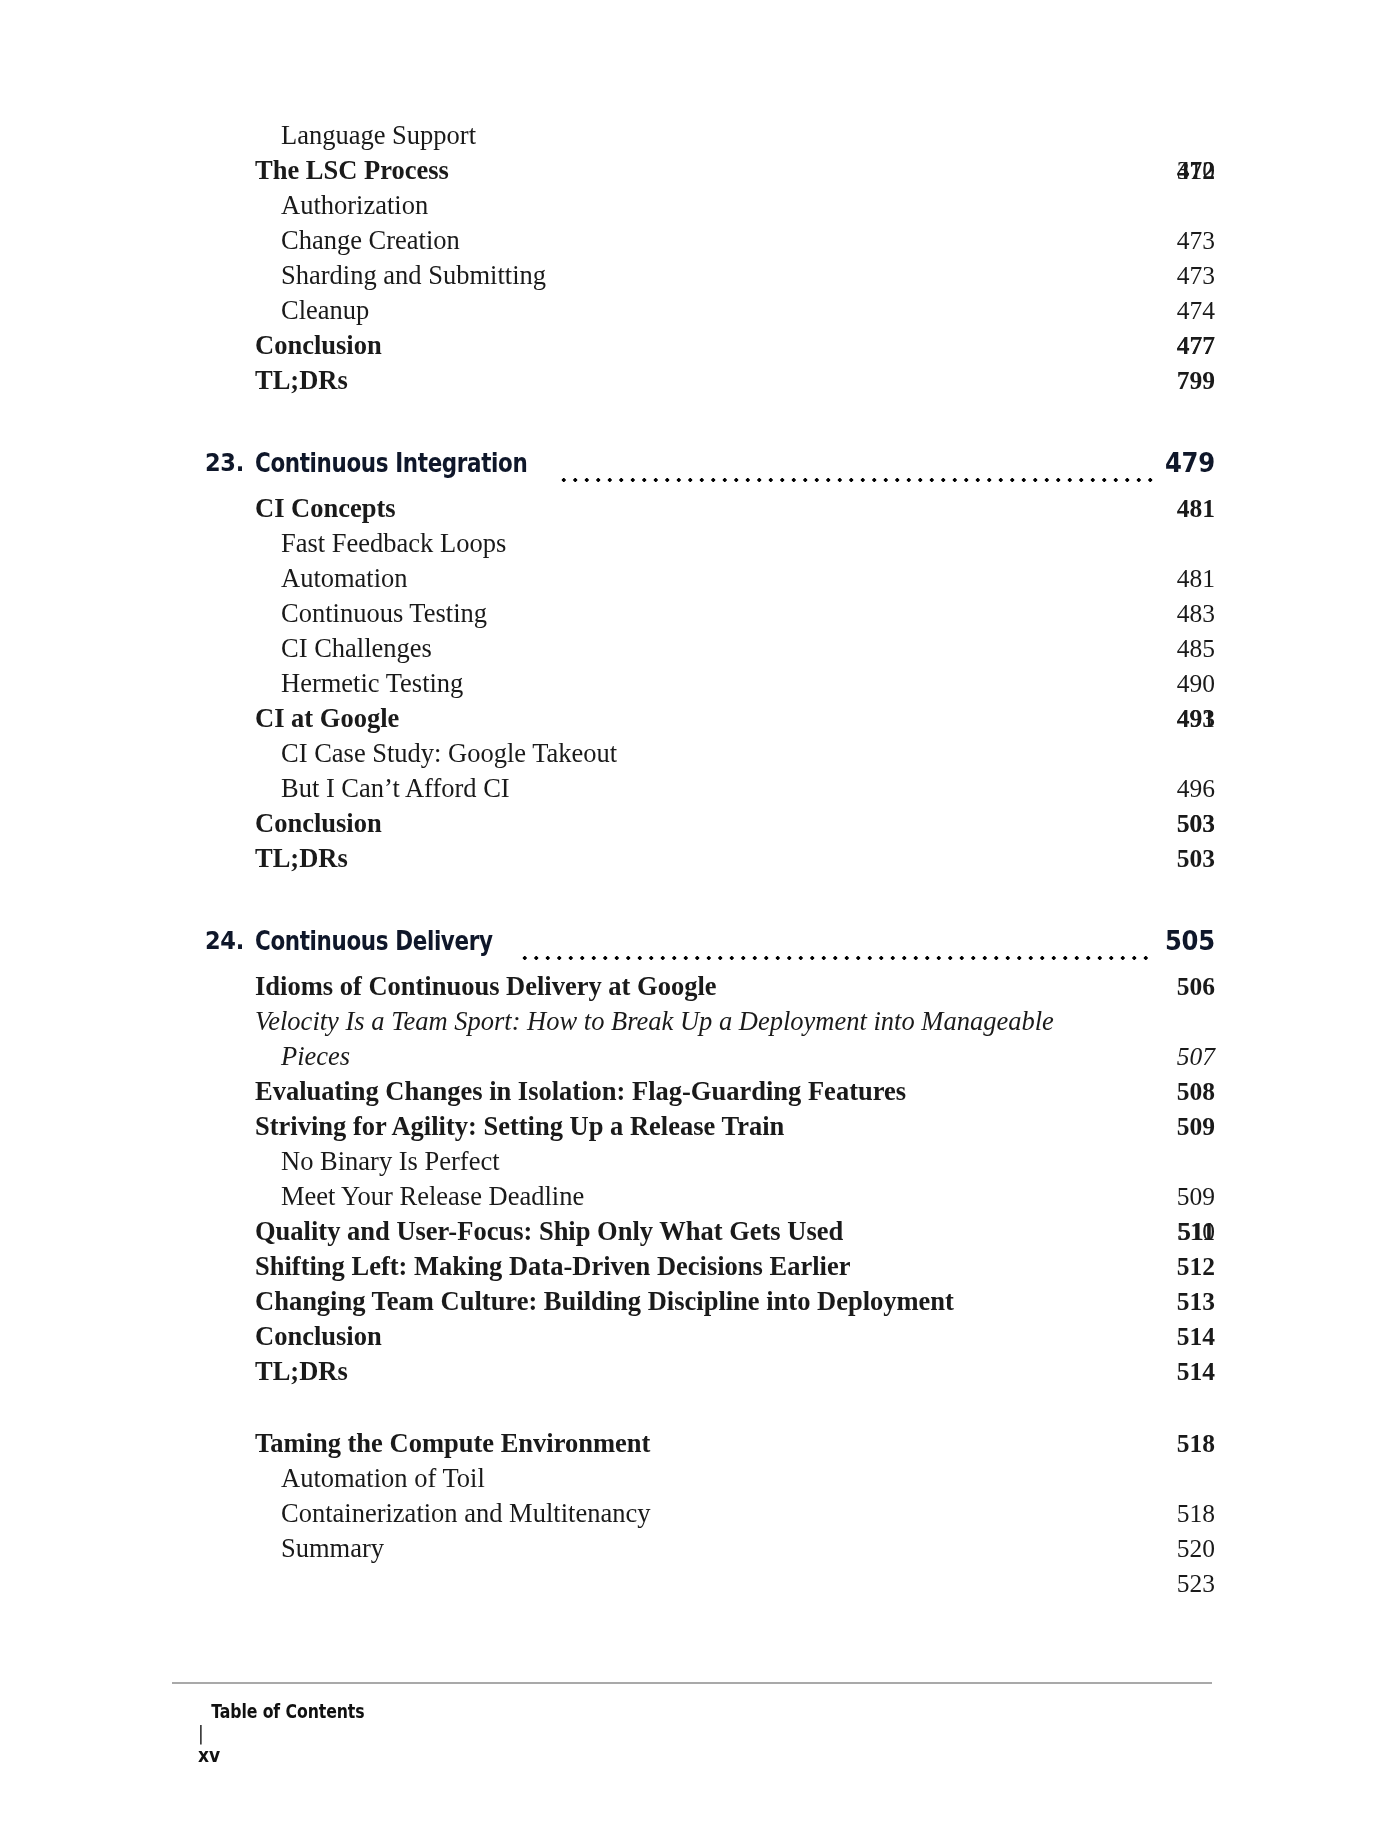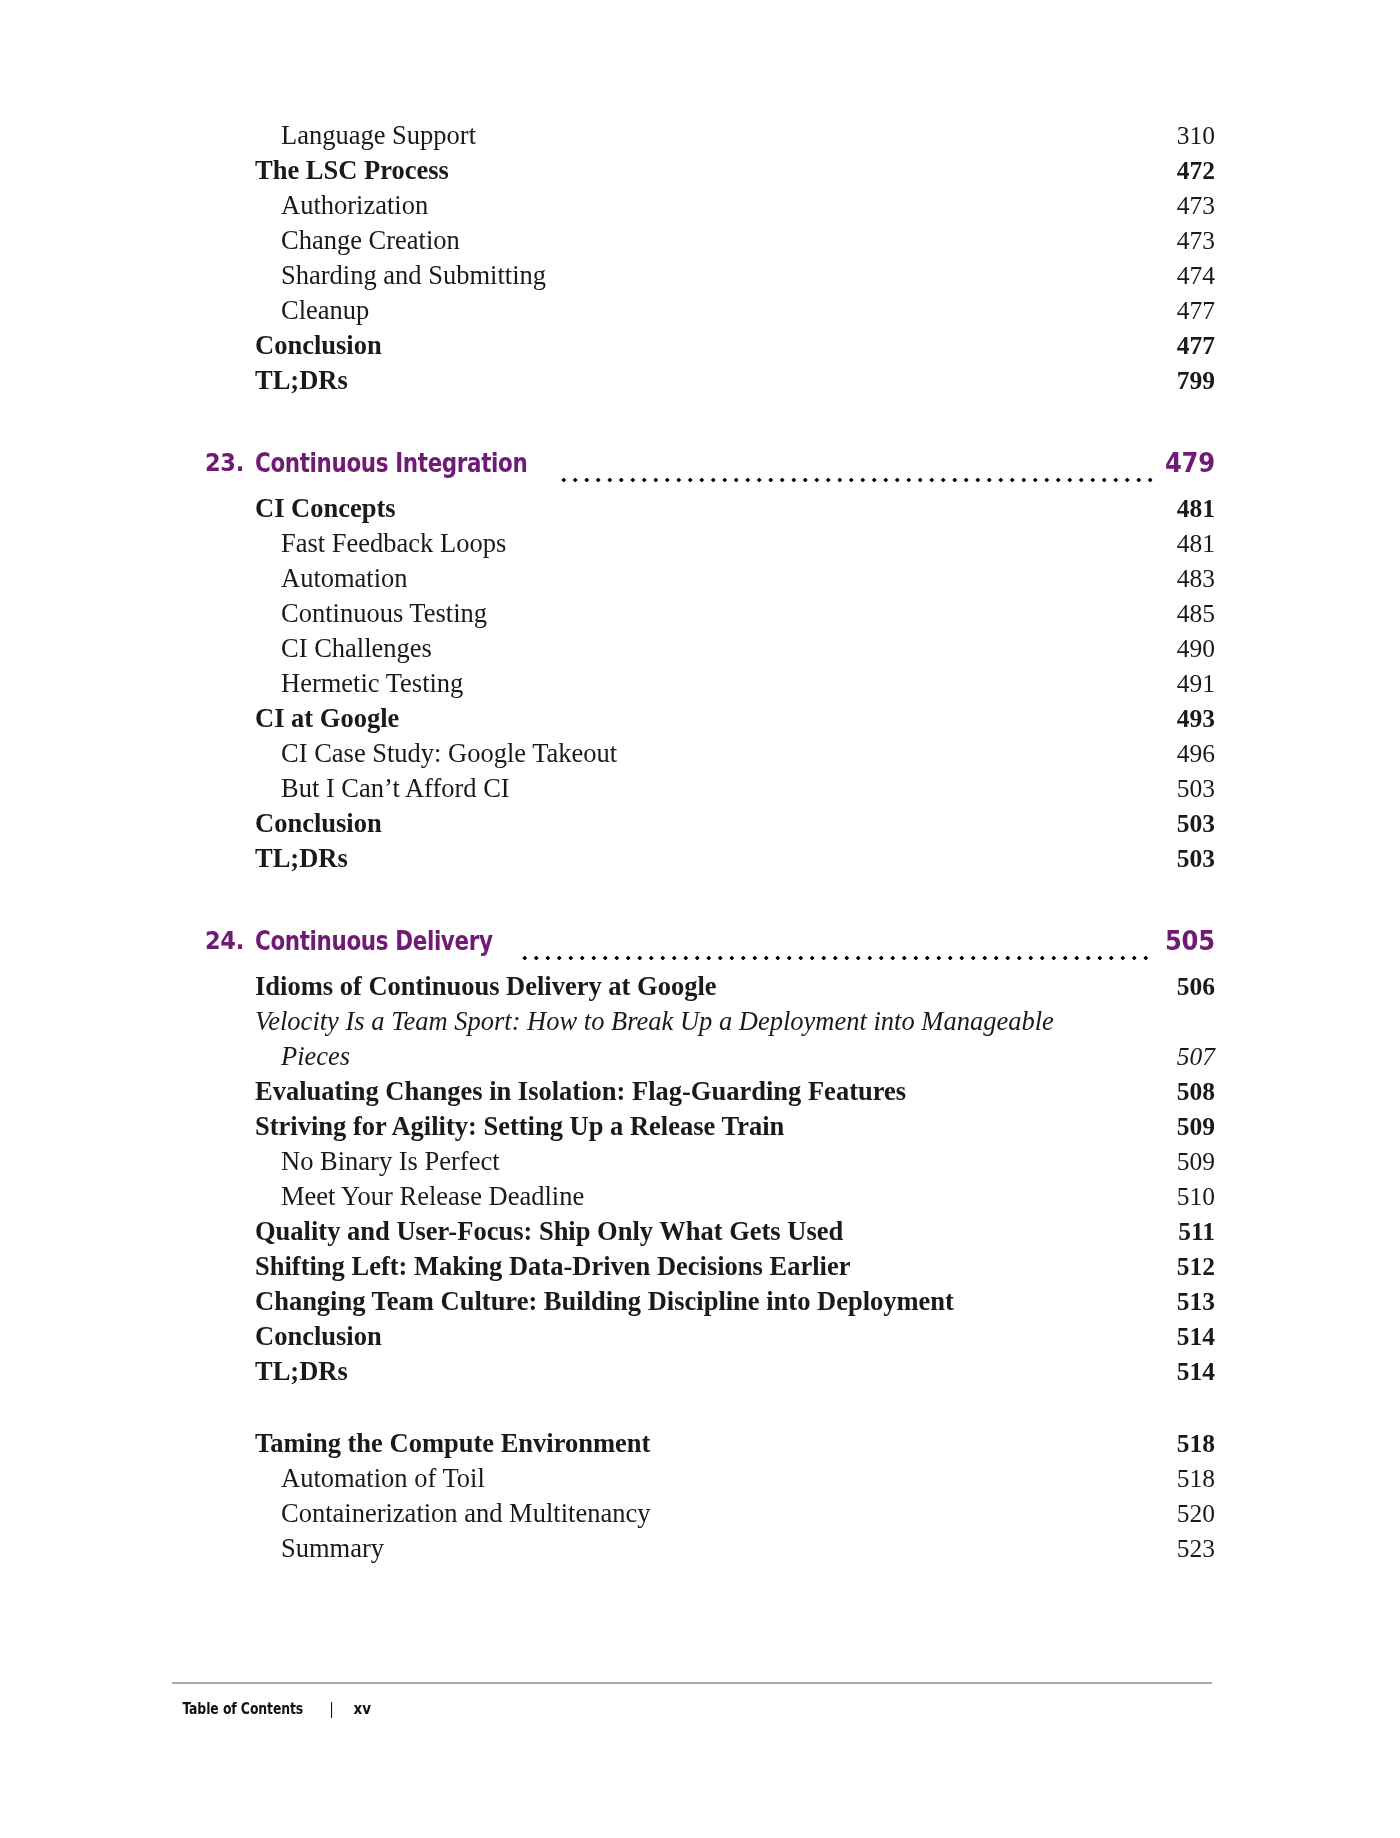--- a/index.html
+++ b/index.html
@@ -49,21 +49,21 @@
     font-size: 25.5px;
     line-height: 35px;
     margin-left: auto;
     text-align: right;
     min-width: 56px;
     font-variant-numeric: lining-nums;
   }
 
   
   .lvl1 { padding-left: 50px; font-weight: bold; }
-  .lvl2 { padding-left: 76px; }
+  .lvl2 { padding-left: 76px; flex-direction: column; }
 
   
   .wrap-row {
     display: flex;
     align-items: baseline;
     height: 35px;
     white-space: nowrap;
     padding-left: 50px;
     font-style: italic;
   }
@@ -81,21 +81,21 @@
   }
 
   
   .chap {
     display: flex;
     align-items: flex-end;
     height: 56px;
     white-space: nowrap;
     font-family: "DejaVu Sans Condensed", "Liberation Sans Narrow", "Liberation Sans", sans-serif;
     font-weight: 700;
-    color: #701a75;
+    color: #0f172a;
   }
   .chap .num {
     font-size: 25px;
     line-height: 56px;
     width: 50px;
     flex: 0 0 50px;
     letter-spacing: -0.3px;
   }
   .chap .ctitle {
     font-size: 26.5px;
@@ -146,23 +146,24 @@
   .footer {
     position: absolute;
     left: 172px;
     top: 1700px;
     width: 1040px;
     display: flex;
     justify-content: flex-start;
     align-items: baseline;
     font-family: "DejaVu Sans Condensed", "Liberation Sans Narrow", "Liberation Sans", sans-serif;
     font-weight: 700;
-    font-size: 15px;
+    font-size: 19px;
     color: #111;
     letter-spacing: -0.1px;
+    flex-direction: column;
   }
   .footer .ftext { transform: scaleX(0.92); transform-origin: right center; }
   .footer .fsep {
     margin: 0 20px 0 26px;
     font-weight: 400;
     color: #111;
   }
   .footer .fpage { min-width: 26px; text-align: left; }
 </style>
 </head>

